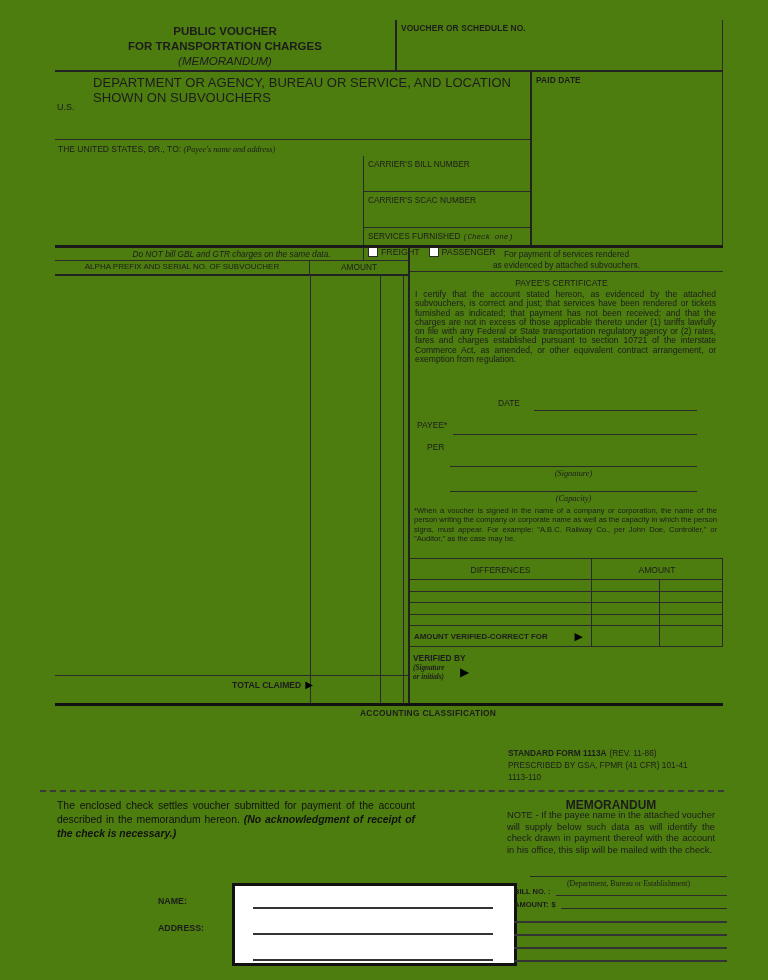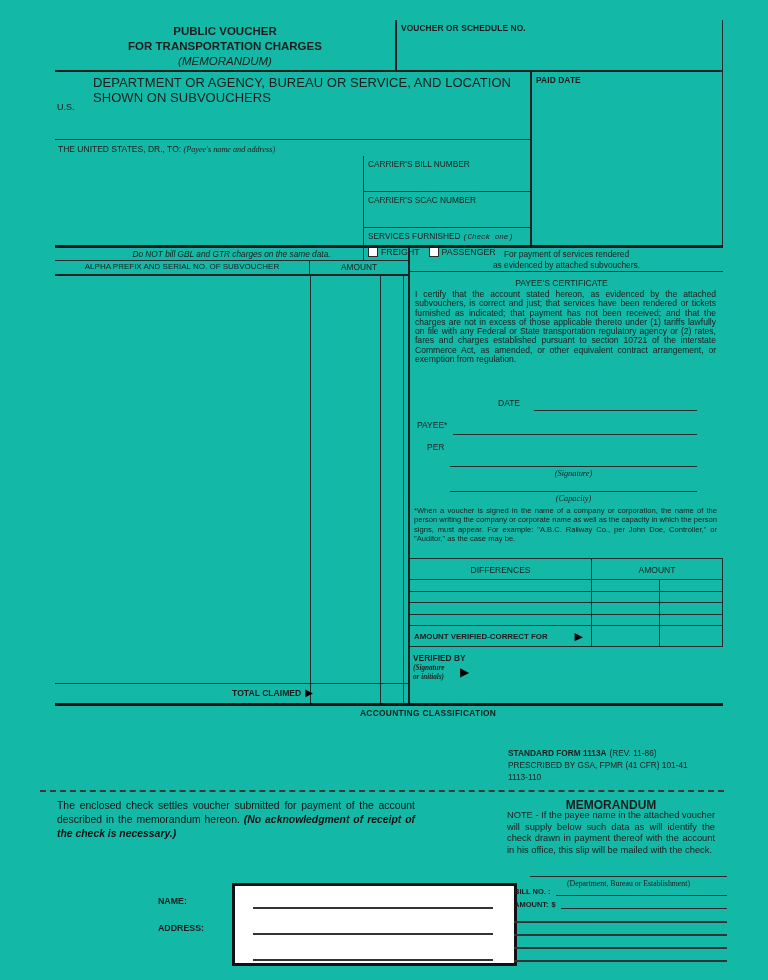--- a/index.html
+++ b/index.html
@@ -1,16 +1,16 @@
 <!DOCTYPE html>
 <html><head>
 <meta charset="utf-8">
 <style>
   html,body{margin:0;padding:0;background:#fff;}
-  .page{position:relative;width:768px;height:980px;background:#14b8a6;overflow:hidden;
+  .page{position:relative;width:768px;height:980px;background:#4d7c0f;overflow:hidden;
         font-family:"Liberation Sans",sans-serif;color:#1c1c1c;}
   .abs{position:absolute;}
   .hint{font-family:"Liberation Serif",serif;font-style:italic;}
   .b{font-weight:700;}
   .arr{font-size:10px;line-height:1;color:#000;}
 
   
   .form{position:absolute;left:55px;top:20px;width:668px;height:690px;}
 
   .hdr{position:absolute;left:0;top:0;width:668px;height:52px;border-bottom:2.5px solid #222;display:flex;box-sizing:border-box;}
@@ -38,21 +38,21 @@
 
   .bandline{position:absolute;left:0;top:225px;width:668px;height:2.6px;background:#1a1a1a;}
 
   .subv{position:absolute;left:0;top:228px;width:353px;height:455px;border-right:2.2px solid #222;box-sizing:content-box;}
   .warn{height:12px;line-height:12px;border-bottom:1px solid #2a2a2a;text-align:center;font-style:italic;font-size:8.3px;}
   .cols{display:flex;height:13px;border-bottom:2px solid #222;}
   .cols .c1{width:255px;border-right:1.2px solid #2a2a2a;box-sizing:border-box;text-align:center;font-size:8px;line-height:12px;}
   .cols .c2{flex:1;text-align:center;font-size:8.3px;line-height:12px;}
   .subv-body{position:absolute;left:0;top:27px;right:0;bottom:0;}
   .vl{position:absolute;top:0;bottom:0;width:1.2px;background:#2a2a2a;}
-  .total{position:absolute;left:0;right:0;bottom:0;height:20px;border-top:1.3px solid #2a2a2a;box-sizing:border-box;}
+  .total{position:absolute;left:0;right:0;bottom:0;height:28px;border-top:1.3px solid #2a2a2a;box-sizing:border-box;}
   .twrap{width:258px;display:flex;justify-content:flex-end;align-items:center;gap:4px;padding-top:4px;}
   .tlabel{font-size:8.6px;font-weight:700;}
 
   .panel{position:absolute;left:355px;top:228px;width:313px;height:455px;}
   .intro{height:22px;border-bottom:1.3px solid #2a2a2a;text-align:center;font-size:8.4px;line-height:11px;padding-top:1px;box-sizing:content-box;}
   .cert-h{position:absolute;left:0;right:10px;top:30px;text-align:center;font-size:8.6px;}
   .cert-b{position:absolute;left:5px;width:301px;top:42px;font-size:8.55px;line-height:9.3px;text-align:justify;}
   .flbl{font-size:8.5px;}
   .fline{position:absolute;height:1.4px;background:#2a2a2a;}
   .sigcap{position:absolute;left:40px;right:26px;text-align:center;font-family:"Liberation Serif",serif;font-style:italic;font-size:8.3px;}

